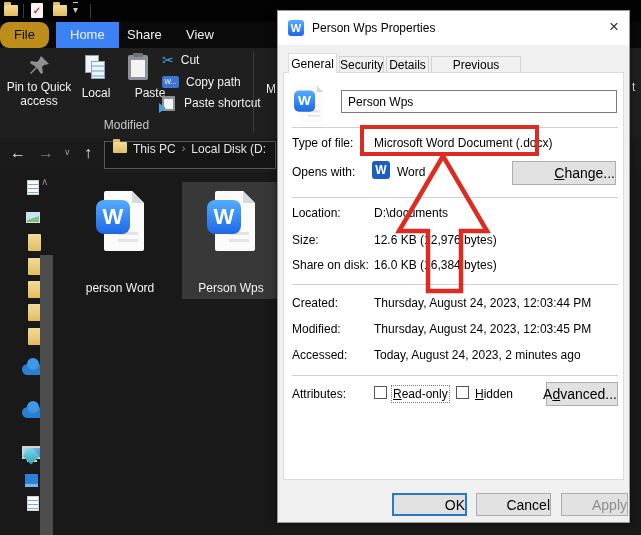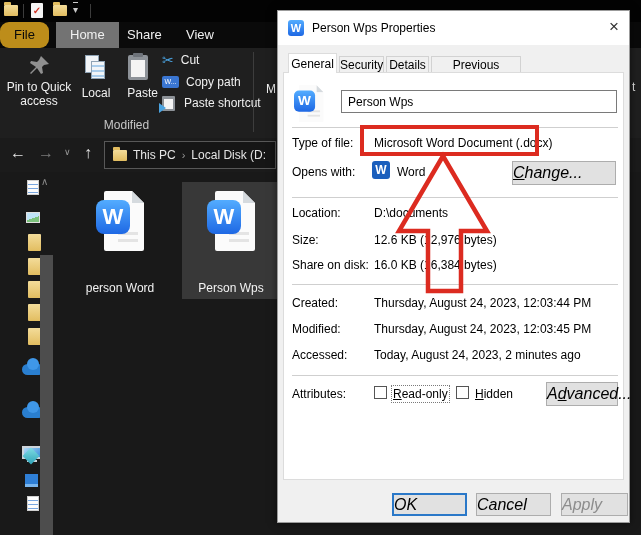--- a/index.html
+++ b/index.html
@@ -16,39 +16,39 @@
 
   .qat-folder { width:14px; height:11px; background:linear-gradient(#f3dc9a,#e2bd60); border-radius:1px; position:relative; }
   .qat-folder::before { content:""; position:absolute; top:-3px; left:0; width:7px; height:3px; background:#e2bd60; border-radius:1px 1px 0 0; }
   .qat-sep { width:1px; height:14px; background:#3c3c3c; }
   .qat-check { width:12px; height:15px; background:#f5f5f5; border-radius:1px; color:#d03325; font-size:10px; font-weight:bold; text-align:center; line-height:15px; }
   .win-title { color:#b4b4b4; font-size:13px; }
   .glyph { color:#c9c9c9; }
 
   .tab { height:26px; line-height:26px; padding:0 14px; font-size:13px; color:#f0f0f0; display:inline-block; }
   .tab-file { background:#bd8d1a; color:#0a0a0a;border-radius:9px; }
-  .tab-home { background:#737373; }
+  .tab-home { background:#3b82f6; }
 
   .rbtn-label { color:#f0f0f0; font-size:12px; text-align:center; line-height:14px; }
   .rsmall-label { color:#f0f0f0; font-size:12px; }
   .group-label { color:#c7c7c7; font-size:12px; }
 
   .copy-ic { position:relative; width:22px; height:25px; }
   .copy-ic .pg { position:absolute; width:14px; height:18px; background:#f2f5f8; border:1px solid #8fa3b5; }
   .copy-ic .pg.f { left:6px; top:6px; background-image:repeating-linear-gradient(#f2f5f8 0 3px, #a9cdec 3px 5px); }
   .paste-ic { position:relative; width:20px; height:25px; background:#8d9298; border-radius:2px; }
   .paste-ic::before { content:""; position:absolute; left:5px; top:-2px; width:10px; height:4px; background:#6e737a; border-radius:1px; }
   .paste-ic::after { content:""; position:absolute; left:3px; top:5px; width:14px; height:17px; background:#f4f4f4; }
   .ps-ic { position:relative; width:13px; height:15px; background:#8d9298; border-radius:1px; }
   .ps-ic::after { content:""; position:absolute; left:2px; top:3px; width:9px; height:10px; background:#f4f4f4; }
   .ps-ic::before { content:""; position:absolute; left:-3px; bottom:-2px; border-left:7px solid #4aa3e0; border-top:5px solid transparent; border-bottom:5px solid transparent; z-index:2; }
   .cpath-ic { width:17px; height:12px; background:#3a76d2; border-radius:2px; color:#fff; font-size:7px; line-height:12px; text-align:center; }
   .rib-sep { width:1px; background:#3d3d3d; }
 
-  .addrbox { background:#161616; border:1px solid #585858; display:flex; align-items:center; gap:6px; padding:0 8px; }
+  .addrbox { background:#161616; border:1px solid #585858; display:flex; align-items:flex-start; gap:6px; padding:0 8px; }
   .addr-txt { color:#e4e4e4; font-size:12px; white-space:nowrap; }
   .crumb-sep { color:#9a9a9a; font-size:11px; }
 
   
   .s-folder { width:13px; height:17px; background:linear-gradient(#f3dc9a,#e2bd60); border-radius:1px; }
   .s-doc { width:12px; height:15px; background:#fdfdfd; border:1px solid #cfcfcf;
            background-image:repeating-linear-gradient(#fdfdfd 0 3px, #7aa7e0 3px 4px); }
   .s-pic { width:14px; height:11px; border:1px solid #e0e0e0; background:linear-gradient(160deg,#bfe3f7 55%, #7cc27c 55%); }
   .s-cloud { position:relative; width:22px; height:11px; background:#2a7fd0; border-radius:8px; }
   .s-cloud::before { content:""; position:absolute; left:5px; top:-6px; width:12px; height:12px; border-radius:50%; background:#3f97e8; }
@@ -82,21 +82,21 @@
   .dtab-idle { background:#f0f0f0; border:1px solid #d2d2d2; border-bottom:none; }
   .page-box { position:absolute; left:5px; top:61px; width:341px; height:408px; background:#fff; border:1px solid #dcdcdc; }
   .sep-h { position:absolute; left:8px; width:326px; height:1px; background:#cfcfcf; }
   .frow-label { position:absolute; left:8px; color:#000; }
   .frow-val { position:absolute; left:90px; color:#000; white-space:nowrap; }
   .name-input { position:absolute; left:57px; top:17px; width:276px; height:23px; border:1px solid #7a7a7a; background:#fff;
                 font-family:"Liberation Sans",sans-serif; font-size:12px; padding:0 6px; color:#000; }
   .word-ic { position:absolute; width:18px; height:18px; background:#1b5fbd; border-radius:3px; color:#fff; font-weight:bold;
              font-size:12px; display:flex; align-items:center; justify-content:center; }
   .win-btn { position:absolute; background:#e1e1e1; border:1px solid #adadad; font-family:"Liberation Sans",sans-serif;
-             font-size:16px; color:#000; text-align:center; display:flex; align-items:center; justify-content:flex-start;font-style:italic; }
+             font-size:14px; color:#000; text-align:center; display:flex; align-items:center; justify-content:flex-end; }
   .win-btn.default { border:2px solid #2a78c8; }
   .win-btn.disabled { color:#8d8d8d; }
   .chkbox { position:absolute; width:13px; height:13px; background:#fff; border:1px solid #555; }
   .chk-label { position:absolute; color:#000; }
   .focus-dotted { outline:1px dotted #7a7a7a; outline-offset:1px; }
   .u { text-decoration:underline; }
 
   .anno { left:0; top:0; width:641px; height:535px; z-index:50; pointer-events:none; }
 </style>
 </head>
@@ -138,21 +138,21 @@
   <div class="abs" style="left:78px;top:4px;width:36px;height:60px;">
     <div class="copy-ic abs" style="left:7px;top:3px;">
       <div class="pg"></div>
         <div class="pg f"></div>
     </div>
     <div class="abs rbtn-label" style="left:0;top:34px;width:36px;">Local</div>
   </div>
 
   <div class="abs" style="left:118px;top:4px;width:40px;height:60px;">
     <div class="paste-ic abs" style="left:10px;top:3px;"></div>
-    <div class="abs rbtn-label" style="left:0;top:34px;width:40px;text-align:right;">Paste</div>
+    <div class="abs rbtn-label" style="left:12px;top:34px;width:40px;">Paste</div>
   </div>
 
   <div class="abs" style="left:162px;top:4px;height:16px;display:flex;align-items:center;gap:7px;">
     <span style="color:#4aa3e0;font-size:14px;">✂</span>
     <span class="rsmall-label">Cut</span>
   </div>
   <div class="abs" style="left:162px;top:26px;height:16px;display:flex;align-items:center;gap:7px;">
     <span class="cpath-ic">W...</span>
     <span class="rsmall-label">Copy path</span>
   </div>

